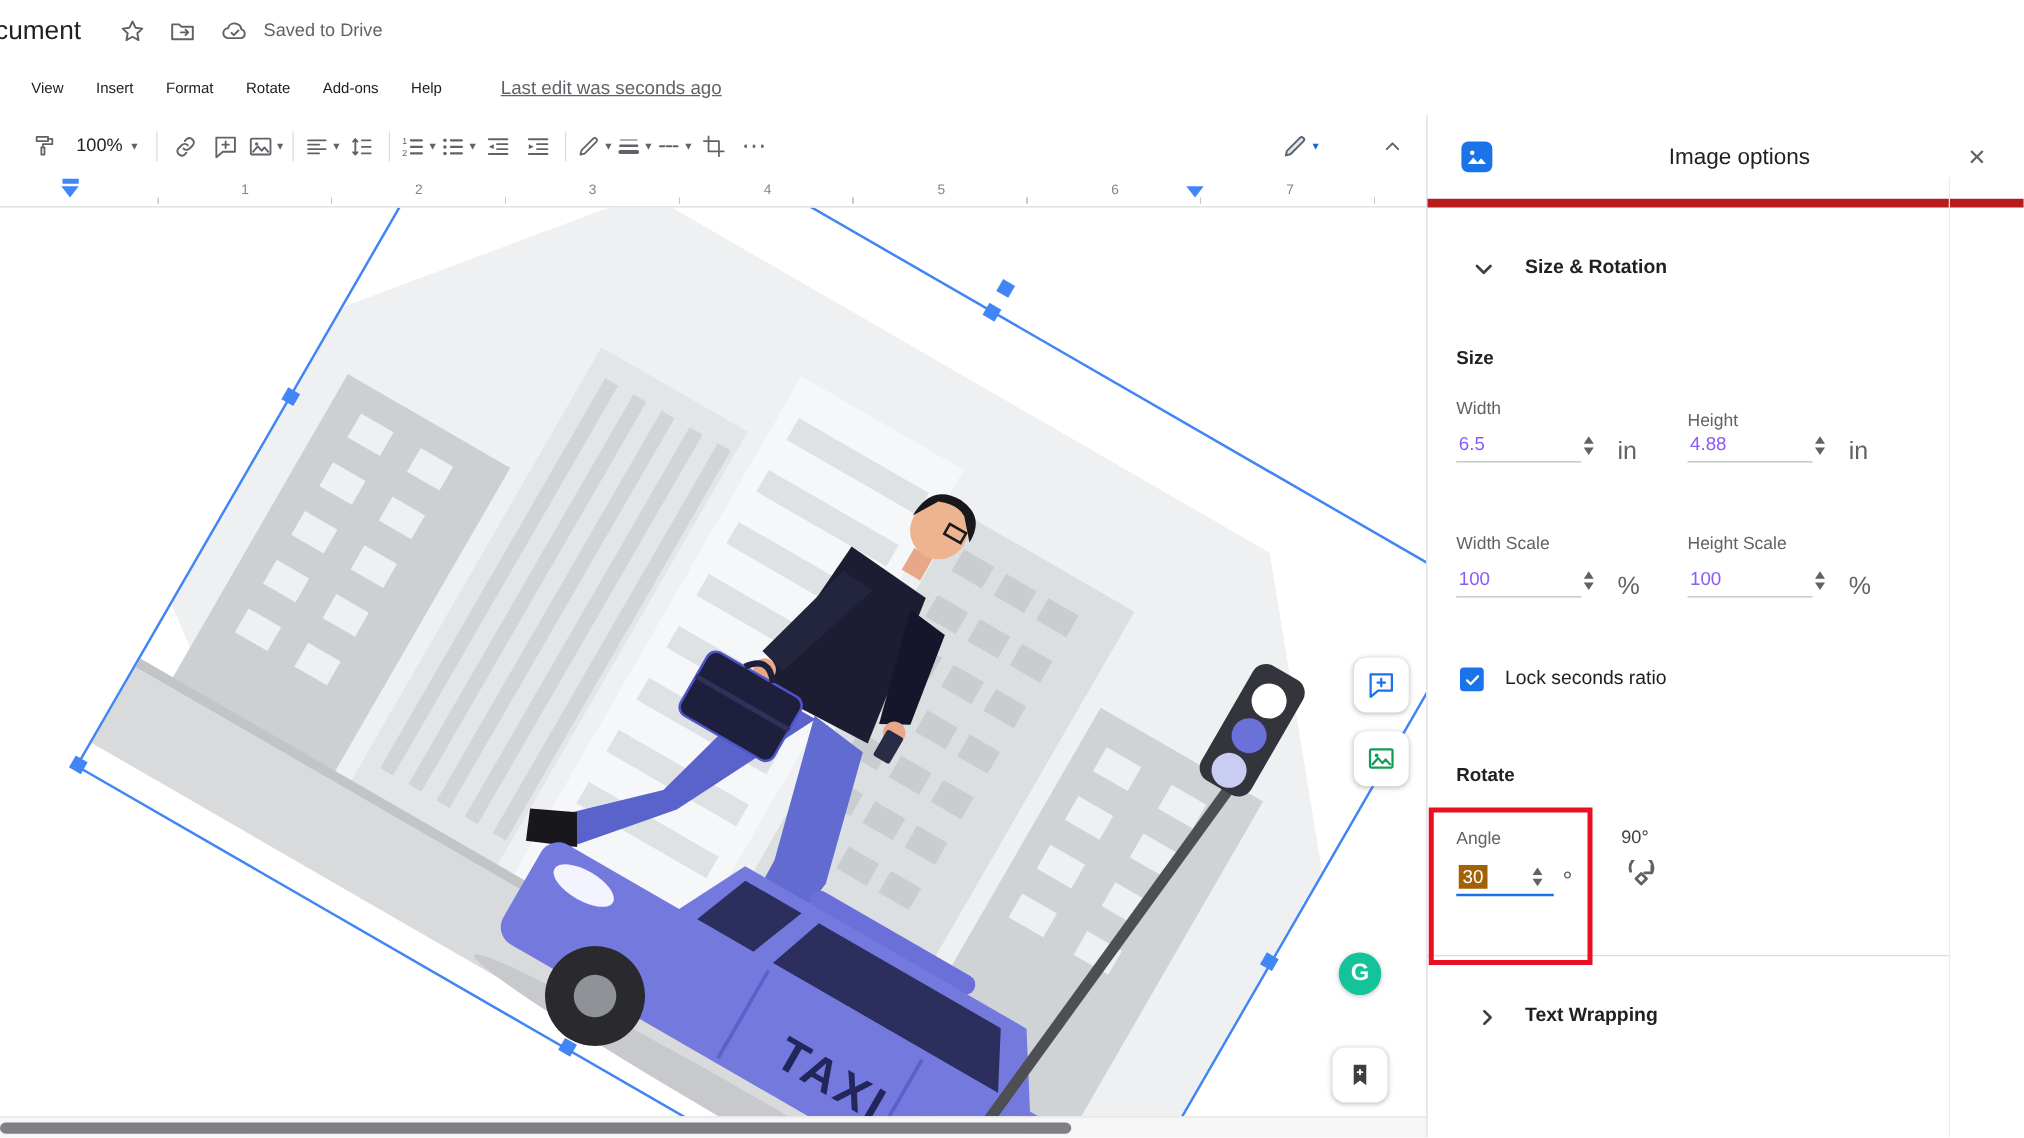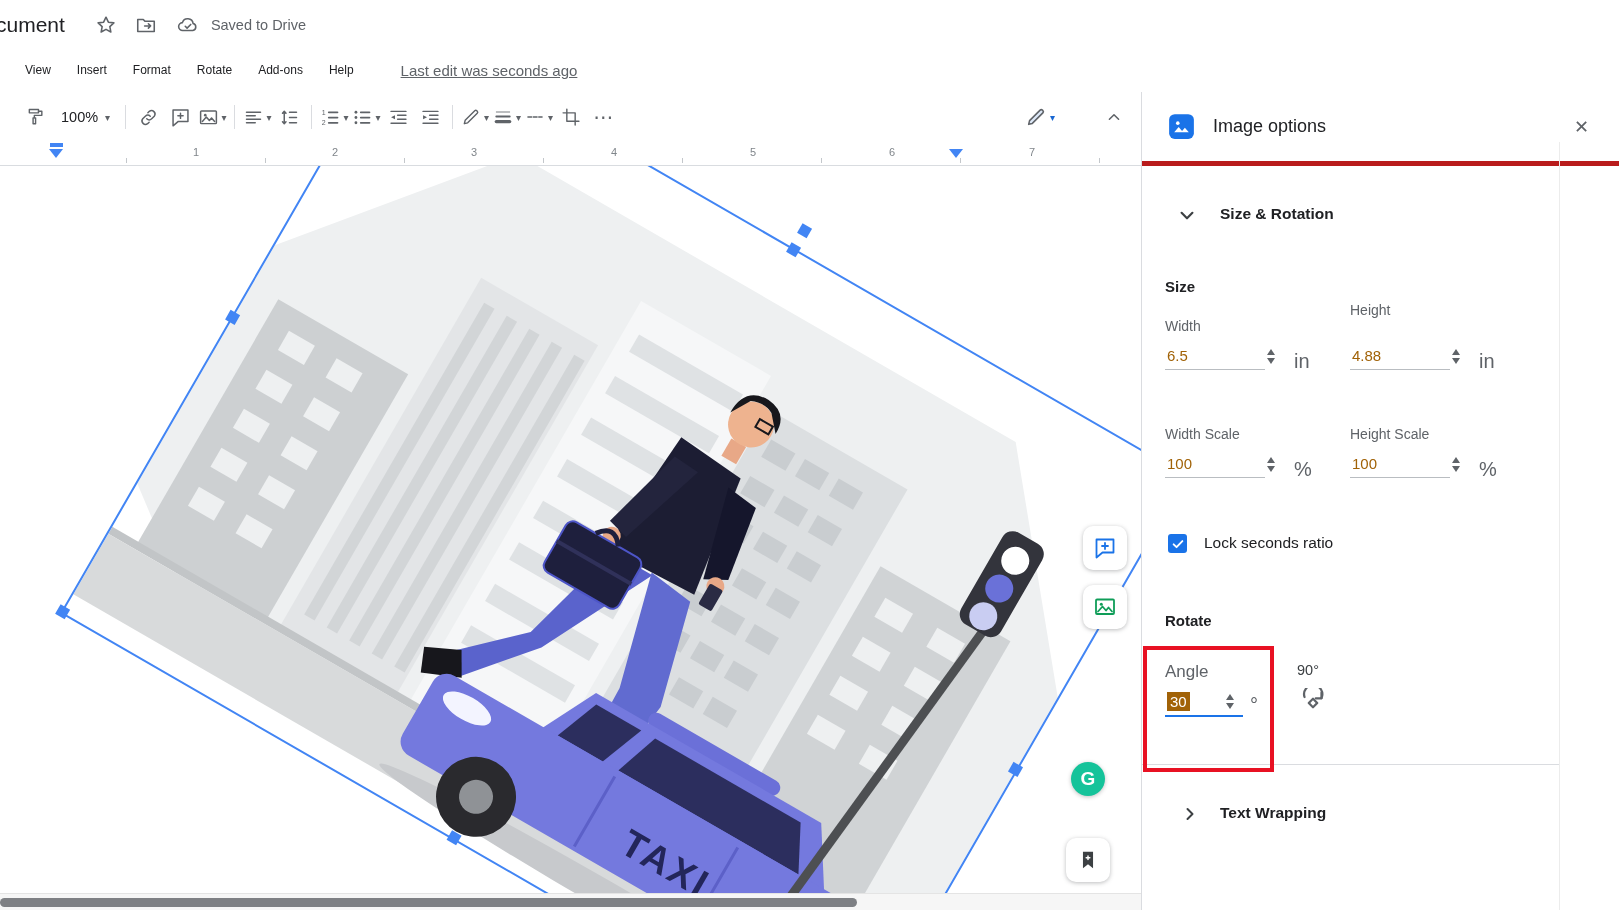--- a/index.html
+++ b/index.html
@@ -58,30 +58,30 @@
     justify-content:center; box-shadow:0 1px 4px rgba(0,0,0,.25); cursor:pointer; }
 
   .hscroll { position:absolute; left:0; top:893px; width:1141px; height:17px; background:#f6f6f6;
     border-top:1px solid #e4e4e4; z-index:25; }
   .hscroll-thumb { position:absolute; left:0; top:4px; width:857px; height:9px; background:#7e8084; border-radius:5px; cursor:pointer; }
 
   
   .sidebar { position:absolute; left:1141px; top:92px; width:478px; height:818px; background:#fff;
     border-left:1px solid #dadce0; z-index:30; }
   .sb-header { position:absolute; left:0; top:0; width:100%; height:74px; display:flex; align-items:center;
-    padding:0 26px; border-bottom:5px solid #b91c1c; }
+    padding:0 26px; border-bottom:7px solid #b91c1c;text-align:center; }
   .sb-title { font-size:18px; color:#202124; margin-left:18px; flex:1; }
   .sb-close { font-size:18px; color:#5f6368; cursor:pointer; padding:4px; }
   .sb-sec-label { position:absolute; font-size:15.5px; font-weight:bold; color:#202124; }
   .sb-chev { position:absolute; cursor:pointer; }
   .sb-chev svg { stroke:#3c4043; fill:none; stroke-width:2; stroke-linecap:round; stroke-linejoin:round; }
   .sb-h2 { position:absolute; font-size:15px; font-weight:bold; color:#202124; }
   .sb-lab { position:absolute; font-size:14px; color:#5f6368; }
   .field { position:absolute; width:128px; }
-  .field input { width:100px; border:none; border-bottom:1px solid #b9bdc1; font-size:15px; color:#a16207;
+  .field input { width:100px; border:none; border-bottom:1px solid #b9bdc1; font-size:15px; color:#8b5cf6;
     padding:3px 0 5px 2px; outline:none; background:transparent; font-family:"Liberation Sans",sans-serif; }
   .stepper { position:absolute; right:18px; top:5px; display:flex; flex-direction:column; gap:3px; cursor:pointer; }
   .tri-up { width:0; height:0; border-left:4.5px solid transparent; border-right:4.5px solid transparent; border-bottom:6px solid #5f6368; }
   .tri-dn { width:0; height:0; border-left:4.5px solid transparent; border-right:4.5px solid transparent; border-top:6px solid #5f6368; }
   .unit { position:absolute; font-size:20px; color:#5f6368; }
   .checkbox { position:absolute; left:26px; top:442px; width:19px; height:19px; background:#1a73e8;
     border-radius:3px; display:flex; align-items:center; justify-content:center; cursor:pointer; }
   .cb-label { position:absolute; left:62px; top:442px; font-size:15.5px; color:#202124; }
   .angle-box { position:absolute; left:23px; top:598px; width:78px; border-bottom:2px solid #1a73e8;
     padding:3px 0 5px 2px; font-size:15px; cursor:text; }
@@ -447,21 +447,21 @@
     <span class="sb-chev" style="left:32px;top:110px">
       <svg width="26" height="26" viewBox="0 0 24 24">
           <path d="M7 10l5 5 5-5"></path>
         </svg>
     </span>
     <span class="sb-sec-label" style="left:78px;top:113px">Size &amp; Rotation</span>
 
     <span class="sb-h2" style="left:23px;top:186px">Size</span>
 
     <span class="sb-lab" style="left:23px;top:226px">Width</span>
-    <span class="sb-lab" style="left:208px;top:210px">Height</span>
+    <span class="sb-lab" style="left:208px;top:236px">Height</span>
 
     <div class="field" style="left:23px;top:252px">
       <input value="6.5" style="">
       <span class="stepper">
           <span class="tri-up"></span>
           <span class="tri-dn"></span>
         </span>
     </div>
     <span class="unit" style="left:152px;top:258px">in</span>
 
@@ -497,21 +497,21 @@
 
     <span class="checkbox">
       <svg width="14" height="14" viewBox="0 0 24 24">
           <path d="M4.5 12.5l5 5 10-10.5" stroke="#fff" stroke-width="3.2" fill="none" stroke-linecap="round" stroke-linejoin="round"></path>
         </svg>
     </span>
     <span class="cb-label">Lock seconds ratio</span>
 
     <span class="sb-h2" style="left:23px;top:520px">Rotate</span>
 
-    <span class="sb-lab" style="left:23px;top:570px;font-size:17px">Angle</span>
+    <span class="sb-lab" style="left:23px;top:570px;font-size:14px">Angle</span>
     <div class="angle-box">
       <span class="sel">30</span>
     </div>
     <span class="angle-stepper">
         <span class="tri-up"></span>
         <span class="tri-dn"></span>
       </span>
     <span class="unit" style="left:108px;top:602px">°</span>
 
     <span class="rot90">90°</span>

